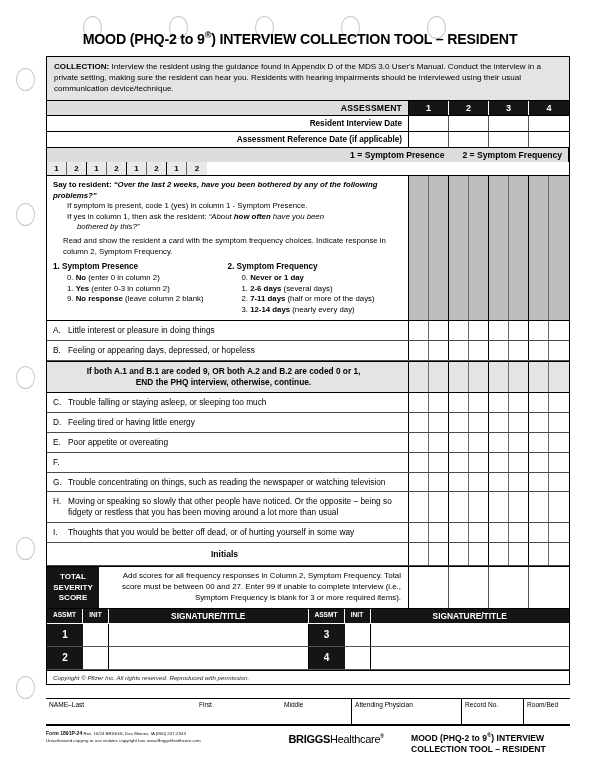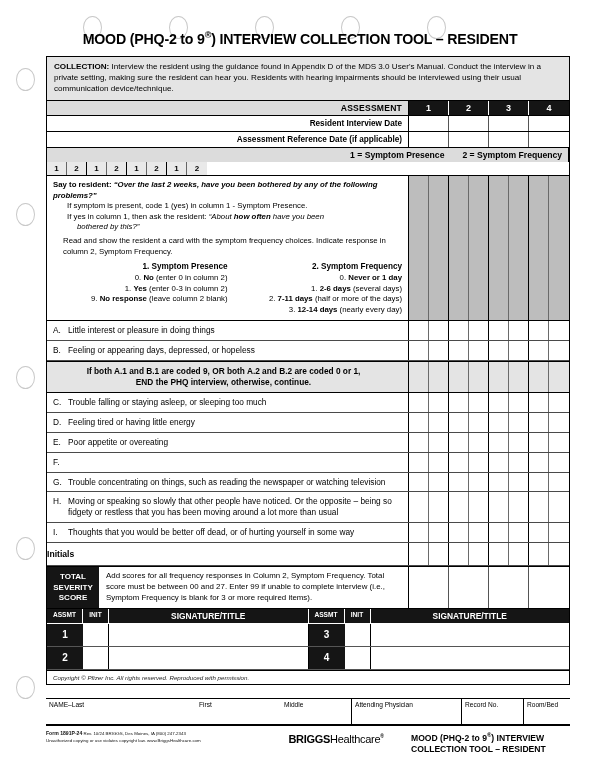--- a/index.html
+++ b/index.html
@@ -84,21 +84,21 @@
   .instr-text{
     flex:1;padding:4px 6px 5px 6px;font-size:7.8px;line-height:1.34;
     border-right:1.4px solid #000;box-sizing:border-box;
   }
   .instr-text .l1{font-weight:bold;}
   .instr-text .l1 i{font-style:italic;}
   .instr-text .ind1{margin-left:14px;}
   .instr-text .ind2{margin-left:24px;}
   .instr-text .blk{margin-top:4px;margin-left:10px;}
   .cols{display:flex;margin-top:5px;}
-  .col{width:50%;text-align:right;}
+  .col{width:50%;}
   .col .hdr{font-weight:bold;font-size:8.2px;}
   .col .opt{margin-left:14px;font-size:7.8px;line-height:1.35;}
   .col .opt b{font-weight:bold;}
   .shadecells{display:flex;}
   .shadecell{width:20px;background:#bdbdbd;border-right:1px solid #6a6a6a;box-sizing:border-box;}
   .shadecell.pairend{border-right:1.4px solid #000;}
   .shadecell:last-child{border-right:none;}
 
   
   .item{display:flex;border-bottom:1.1px solid #4a4a4a;}
@@ -119,34 +119,34 @@
     border-top:1.2px solid #000;border-bottom:1.2px solid #000;
   }
   .stop-wrap{display:flex;}
   .stop-right{display:flex;}
   .stop-cell{width:20px;background:#e4e4e4;border-right:1px solid #6a6a6a;box-sizing:border-box;}
   .stop-cell.pairend{border-right:1.4px solid #000;}
   .stop-cell:last-child{border-right:none;}
 
   
   .initials-text{
-    flex:1;text-align:left;padding:6px 6px 6px 0;font-size:8.6px;font-weight:bold;
+    flex:1;text-align:center;padding:6px 6px 6px 0;font-size:8.6px;font-weight:bold;
     border-right:1.4px solid #000;box-sizing:border-box;
   }
 
   
   .total{display:flex;border-top:1.4px solid #000;border-bottom:1.4px solid #000;}
   .total-badge{
     width:52px;background:#151515;color:#fff;font-size:8px;font-weight:bold;
     text-align:center;padding:5px 2px;line-height:1.3;box-sizing:border-box;
     flex:none;
   }
   .total-text{
     flex:1;padding:4px 7px;font-size:7.9px;line-height:1.35;
-    border-right:1.4px solid #000;box-sizing:border-box;
+    border-right:1.4px solid #000;box-sizing:border-box;text-align:right;
   }
   .total-cells{display:flex;}
   .total-cell{width:40px;border-right:1.2px solid #555;box-sizing:border-box;}
   .total-cell:last-child{border-right:none;}
 
   
   .sig-hdr{display:flex;background:#151515;color:#fff;border-bottom:1px solid #fff;}
   .sig-h-assmt{width:36px;font-size:6.6px;font-weight:bold;text-align:center;padding:2px 0;
     border-right:1.4px solid #fff;box-sizing:border-box;flex:none;}
   .sig-h-init{width:26px;font-size:6.6px;font-weight:bold;text-align:center;padding:2px 0;

